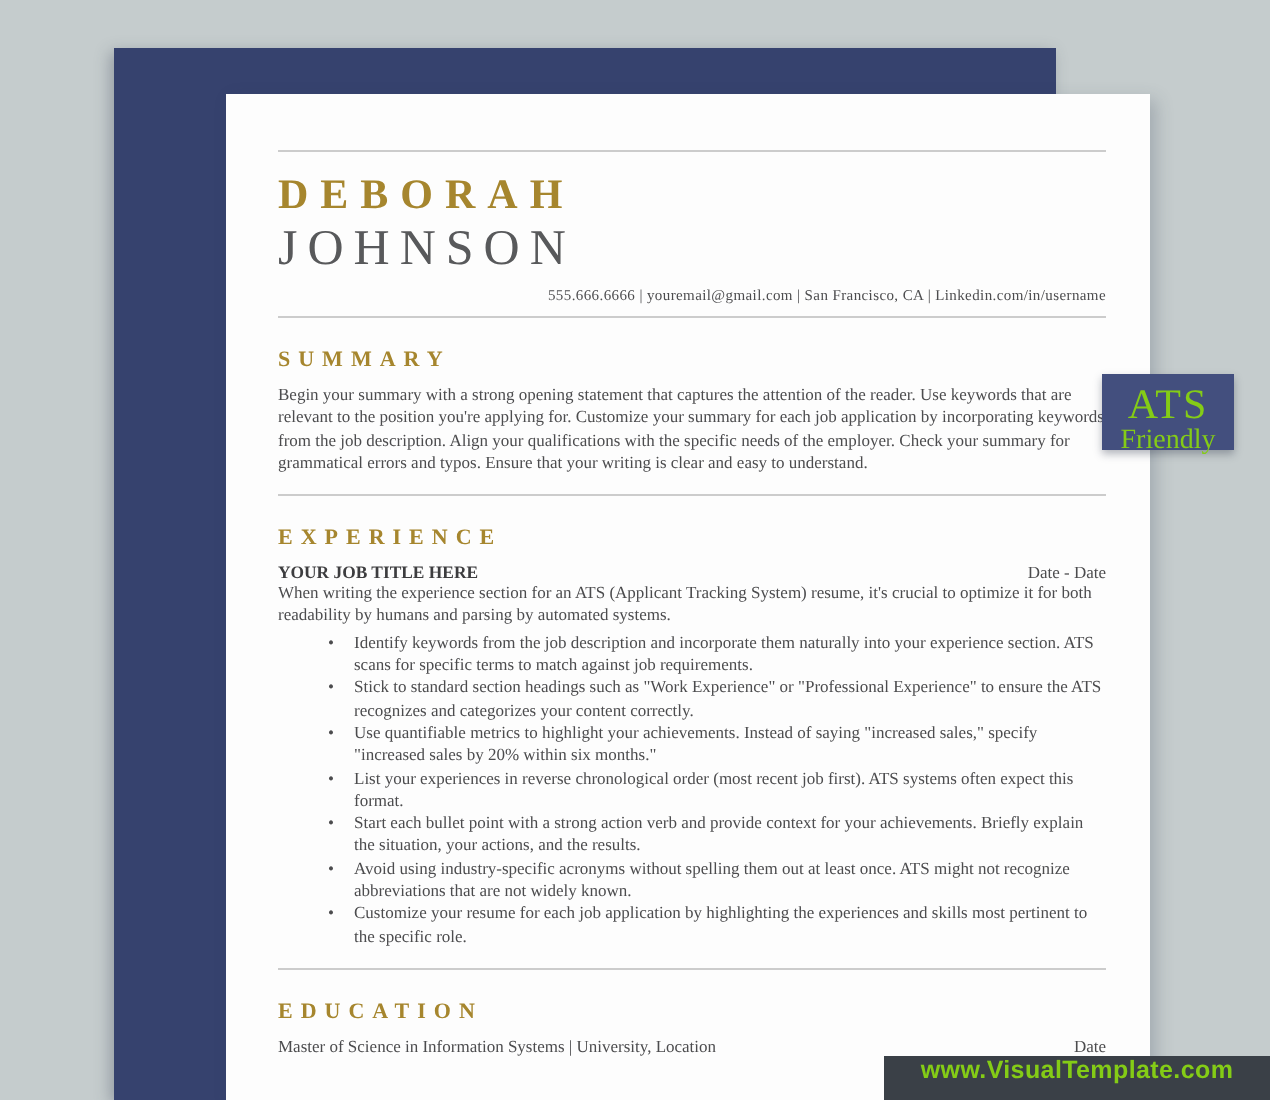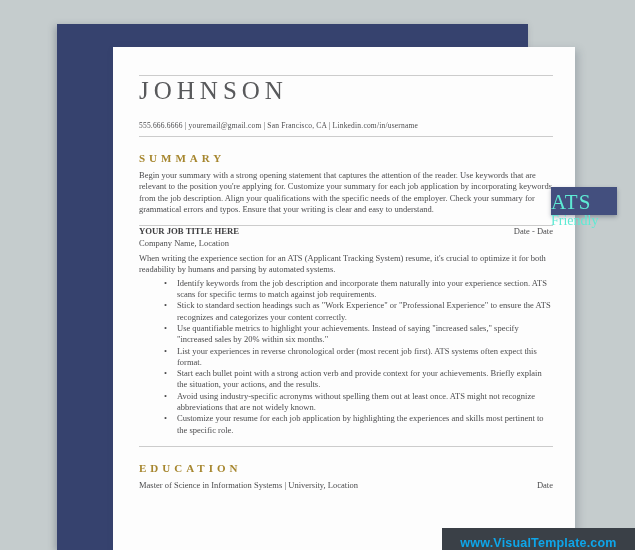--- a/index.html
+++ b/index.html
@@ -37,80 +37,81 @@
   .rule{border-top:1px solid var(--rule-gray);height:0;}
   .first-name{
     font-size:21px;font-weight:bold;letter-spacing:6px;
     color:var(--accent-gold);margin-top:9px;
   }
   .last-name{
     font-size:25px;font-weight:normal;letter-spacing:5px;
     color:var(--name-gray);margin-top:1px;
   }
   .contact-line{
-    font-size:7.5px;color:var(--text-dark);
-    margin-top:16px;margin-bottom:6px;letter-spacing:.2px;
+    font-size:7.5px;text-align:right;color:var(--text-dark);
+    margin-top:4px;margin-bottom:6px;letter-spacing:.2px;
   }
   .section-heading{
     font-size:11px;font-weight:bold;letter-spacing:4px;
     color:var(--accent-gold);margin:15px 0 6px;
   }
   .body-text{font-size:8.5px;line-height:11.3px;color:var(--text-dark);}
   .summary-body{margin-bottom:10px;}
   .row{display:flex;justify-content:space-between;align-items:center;}
   .job-title{font-size:8.7px;font-weight:bold;color:#3d3d3f;}
   .date-text{font-size:8.5px;color:var(--text-dark);margin-left:16px;}
   .company-line{font-size:8.5px;margin:2px 0 5px;color:var(--text-dark);}
   ul.bullets{list-style:none;margin:2px 0 10px;padding-left:25px;}
   ul.bullets li{
     position:relative;padding-left:13px;
     font-size:8.5px;line-height:11.3px;color:var(--text-dark);
   }
   ul.bullets li::before{content:"\2022";position:absolute;left:0;top:0;}
   .edu-entry{margin:5px 0;gap:20px;}
   .edu-degree{font-size:8.5px;color:var(--text-dark);}
   .ats-badge{
-    position:absolute;left:551px;top:187px;width:66px;height:28px;
-    background:var(--badge-navy);color:#5eead4;text-align:left;
+    position:absolute;left:551px;top:187px;width:66px;height:38px;
+    background:var(--badge-navy);color:#84cc16;text-align:center;
     box-shadow:0 2px 4px rgba(40,48,70,.35);
     font-family:"Liberation Serif","DejaVu Serif",serif;
   }
   .ats-badge .line1{font-size:21px;line-height:24px;margin-top:3px;letter-spacing:1px;}
   .ats-badge .line2{font-size:14px;line-height:14px;}
   .watermark{
     position:absolute;left:442px;top:528px;width:193px;height:22px;
-    background:var(--watermark-bar);color:#0ea5e9;
-    display:flex;align-items:flex-end;justify-content:center;
+    background:var(--watermark-bar);color:#84cc16;
+    display:flex;align-items:flex-start;justify-content:center;
     font-family:"Liberation Sans","DejaVu Sans",sans-serif;
     font-weight:bold;font-size:12.5px;letter-spacing:.2px;
   }
 </style>
 </head>
 <body>
 
 <div class="navy-card"></div>
 
 <div class="page">
   <div class="rule"></div>
 
+  <div class="first-name">DEBORAH</div>
   <div class="last-name">JOHNSON</div>
   <div class="contact-line">555.666.6666  |  youremail@gmail.com  |  San Francisco, CA  |  Linkedin.com/in/username</div>
 
   <div class="rule"></div>
 
   <div class="section-heading">SUMMARY</div>
   <div class="body-text summary-body">Begin your summary with a strong opening statement that captures the attention of the reader. Use keywords that are relevant to the position you're applying for. Customize your summary for each job application by incorporating keywords from the job description. Align your qualifications with the specific needs of the employer. Check your summary for grammatical errors and typos. Ensure that your writing is clear and easy to understand.</div>
 
   <div class="rule"></div>
 
+  <div class="section-heading">EXPERIENCE</div>
   <div class="row">
     <span class="job-title">YOUR JOB TITLE HERE</span>
     <span class="date-text">Date - Date</span>
   </div>
-  <div class="company-line">Company Name, Location</div>
   <div class="body-text">When writing the experience section for an ATS (Applicant Tracking System) resume, it's crucial to optimize it for both readability by humans and parsing by automated systems.</div>
   <ul class="bullets">
       <li>Identify keywords from the job description and incorporate them naturally into your experience section. ATS scans for specific terms to match against job requirements.</li>
       <li>Stick to standard section headings such as "Work Experience" or "Professional Experience" to ensure the ATS recognizes and categorizes your content correctly.</li>
       <li>Use quantifiable metrics to highlight your achievements. Instead of saying "increased sales," specify "increased sales by 20% within six months."</li>
       <li>List your experiences in reverse chronological order (most recent job first). ATS systems often expect this format.</li>
       <li>Start each bullet point with a strong action verb and provide context for your achievements. Briefly explain the situation, your actions, and the results.</li>
       <li>Avoid using industry-specific acronyms without spelling them out at least once. ATS might not recognize abbreviations that are not widely known.</li>
       <li>Customize your resume for each job application by highlighting the experiences and skills most pertinent to the specific role.</li>
     </ul>

